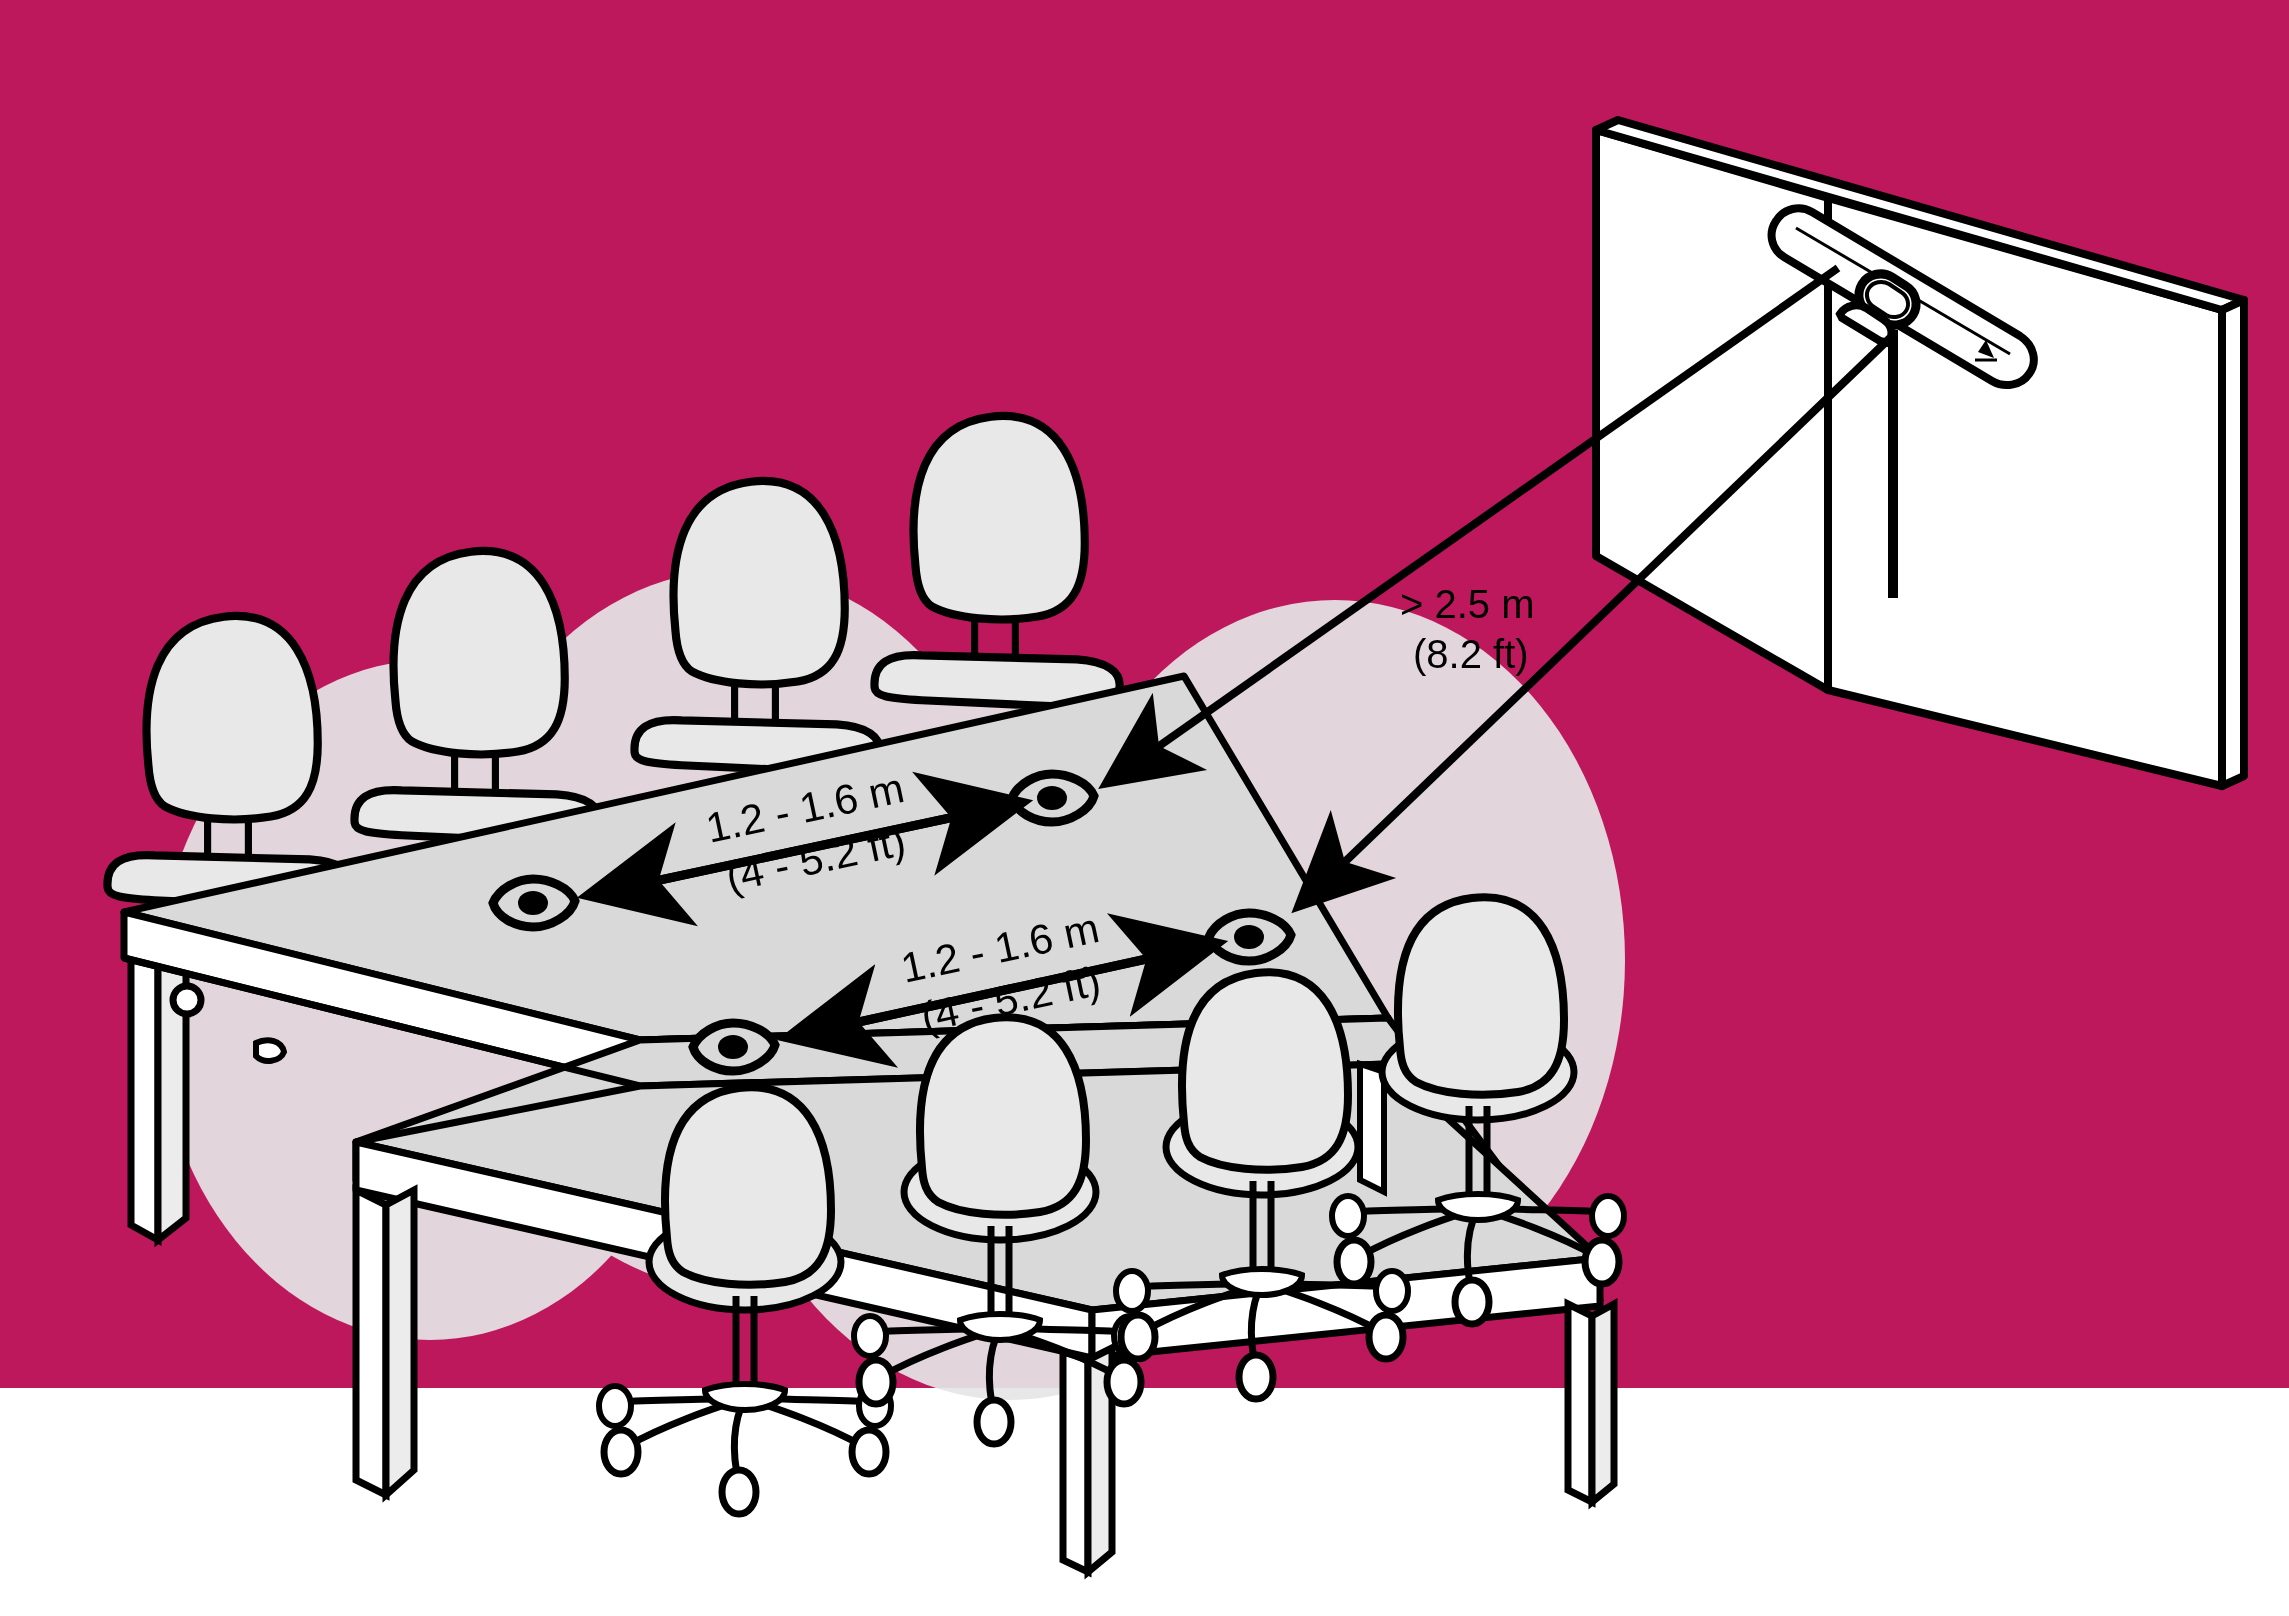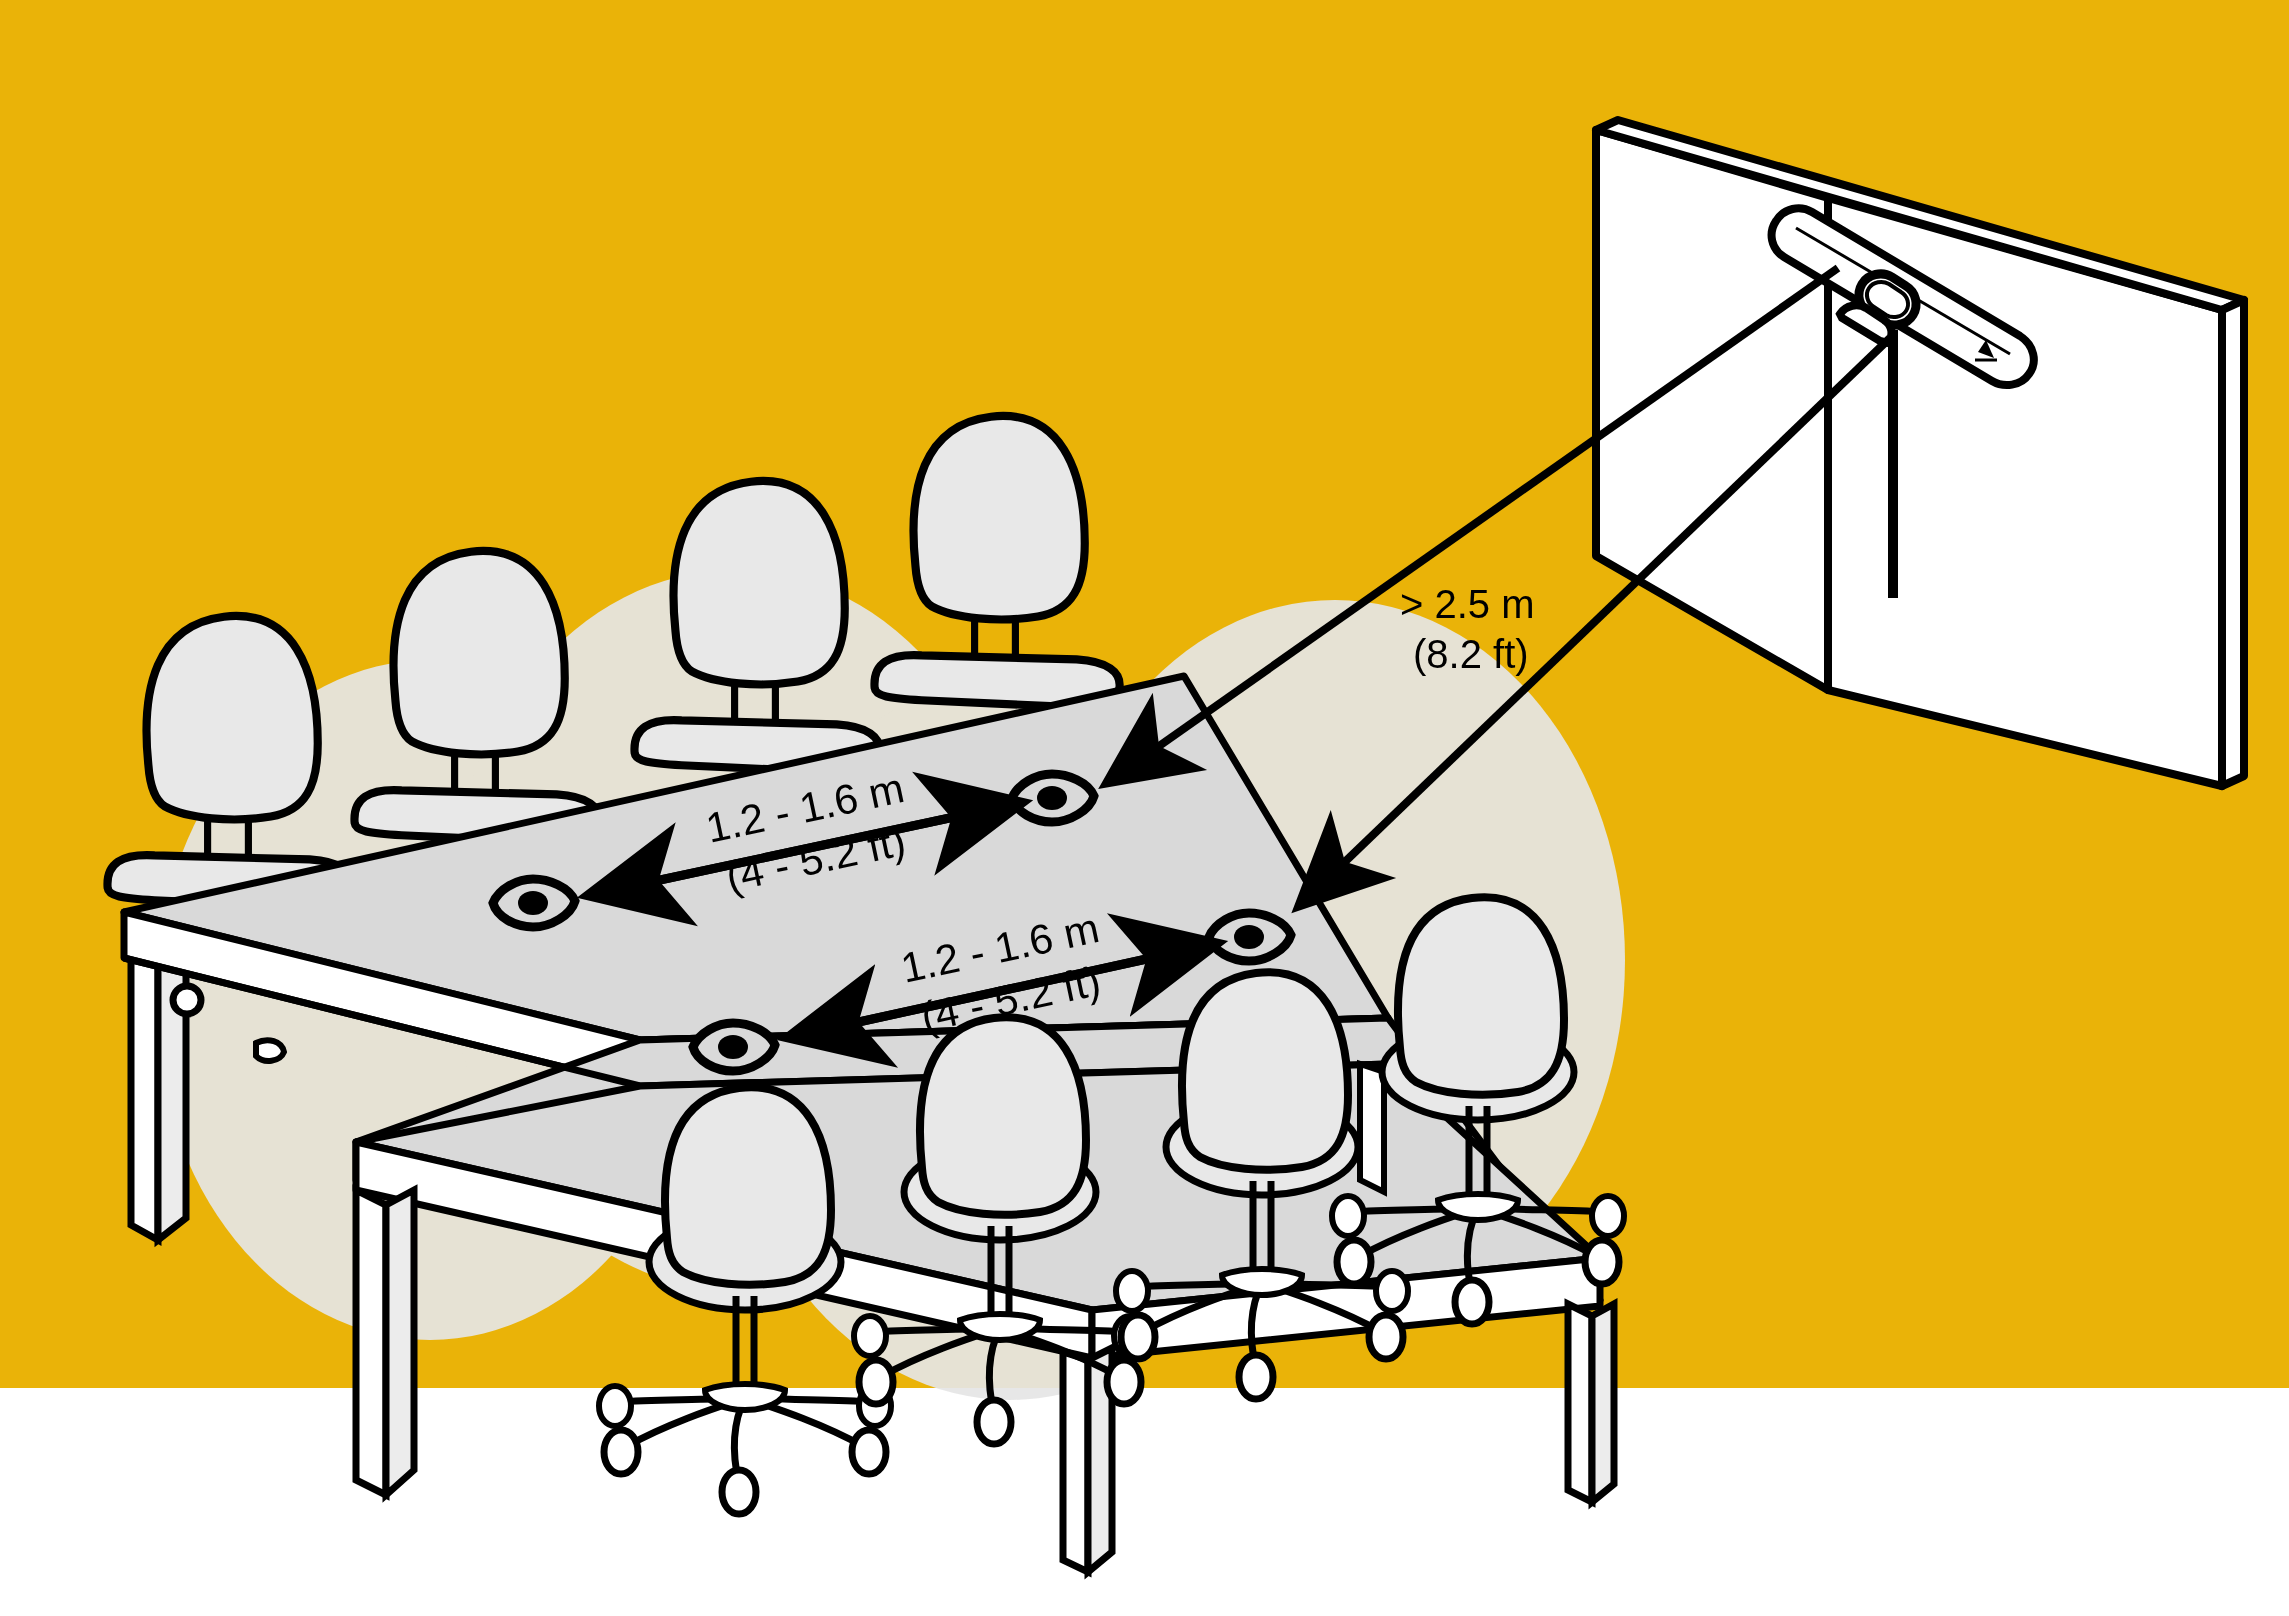--- a/index.html
+++ b/index.html
@@ -1,19 +1,19 @@
 <!DOCTYPE html>
 <html><head>
 <meta charset="utf-8">
 <title>Conference Room Microphone Placement Diagram</title>
 <style>
   html,body{margin:0;padding:0;background:#ffffff;}
   body{width:2289px;height:1616px;overflow:hidden;
        font-family:"Liberation Sans","DejaVu Sans",sans-serif;}
-  #stage{position:relative;width:2289px;height:1388px;background:#eab308;}
+  #stage{position:relative;width:2289px;height:1388px;background:#be185d;}
   #scene{position:absolute;inset:0;}
   .lbl{font-family:"Liberation Sans","DejaVu Sans",sans-serif;font-weight:400;fill:#000;}
 </style>
 </head>
 <body>
 
 <div id="stage">
 
 <svg id="scene" viewBox="0 0 2289 1616" xmlns="http://www.w3.org/2000/svg">
 

